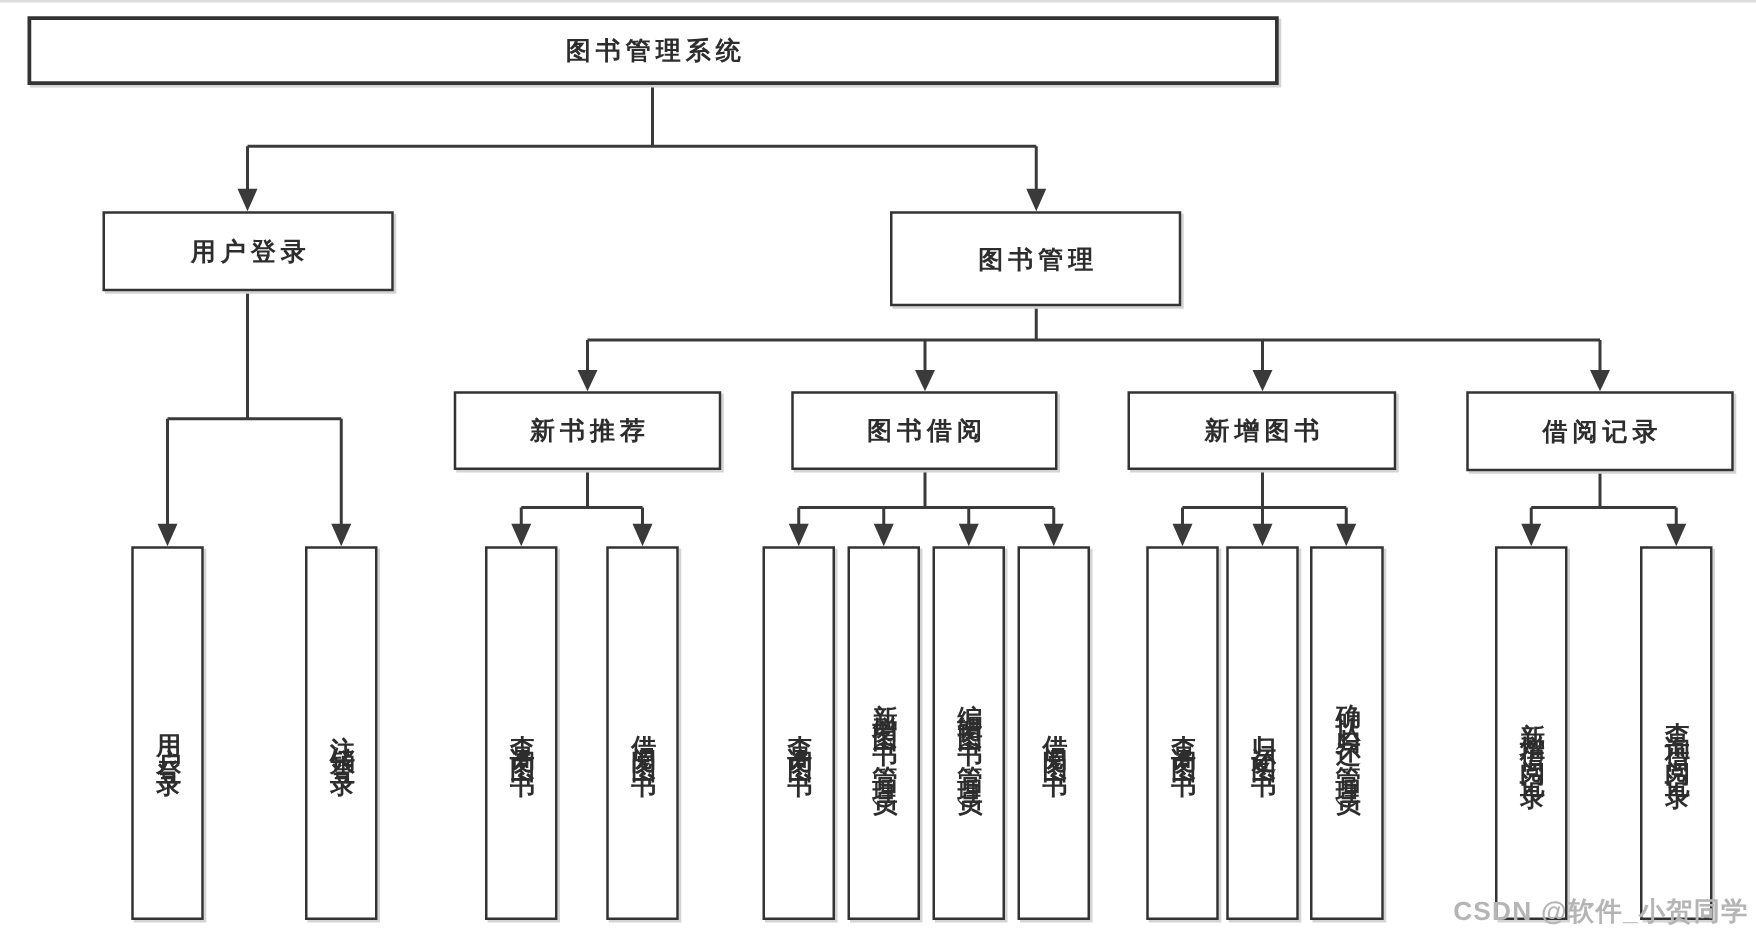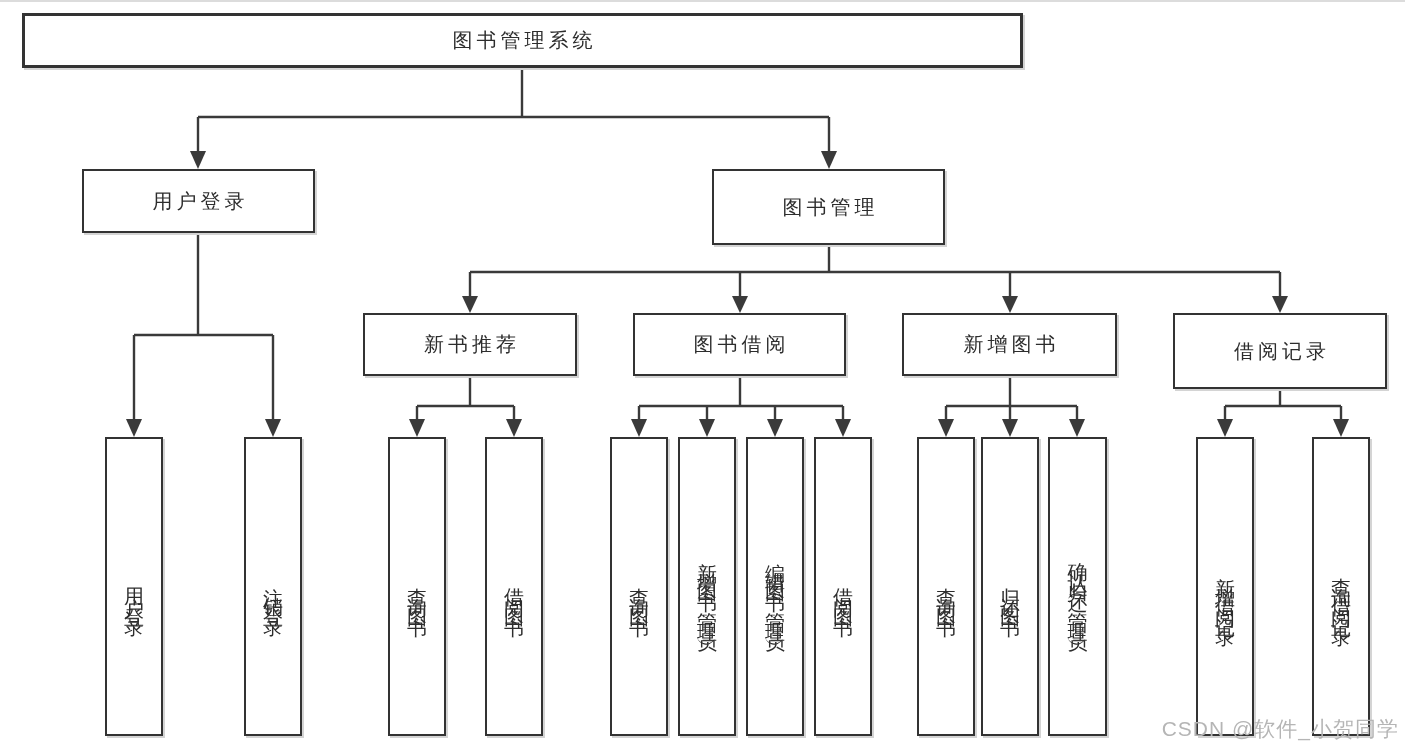--- a/index.html
+++ b/index.html
@@ -2,20 +2,21 @@
 <html><head>
 <meta charset="utf-8">
 <style>
   html,body{margin:0;padding:0;background:#ffffff;}
   #canvas{
     position:relative;
     width:1405px;height:747px;
     background:#ffffff;
     font-family:"Liberation Sans", sans-serif;
     overflow:hidden;
+    font-weight:bold;
   }
   .top-edge{
     position:absolute;left:0;top:0;width:1405px;height:2px;
     background:#dcdcdc;
   }
   svg.connectors{position:absolute;left:0;top:0;z-index:1;}
   .box{
     position:absolute;z-index:2;
     background:#ffffff;
     border:2.5px solid #333333;
@@ -33,21 +34,21 @@
     font-size:20px;letter-spacing:10px;padding-top:10px;
     line-height:1.05;color:#2d2d2d;white-space:nowrap;
   }
   
   .b-root {left:22px; top:13px; width:1001px;height:55px;}
   .b-l2-0 {left:82px; top:169px;width:233px; height:64px;}
   .b-l2-1 {left:712px;top:169px;width:233px; height:76px;}
   .b-l3-0 {left:363px;top:313px;width:214px; height:63px;}
   .b-l3-1 {left:633px;top:313px;width:213px; height:63px;}
   .b-l3-2 {left:902px;top:313px;width:215px; height:63px;}
-  .b-l3-3 {left:1173px;top:313px;width:214px;height:76px;}
+  .b-l3-3 {left:1173px;top:313px;width:214px;height:64px;}
   .b-leaf {top:437px;width:58px;height:299px;}
   .b-leaf-0{left:105px;}  .b-leaf-1{left:244px;}
   .b-leaf-2{left:388px;}  .b-leaf-3{left:485px;}
   .b-leaf-4{left:610px;}  .b-leaf-5{left:678px;}
   .b-leaf-6{left:746px;}  .b-leaf-7{left:814px;}
   .b-leaf-8{left:917px;}  .b-leaf-9{left:981px;}
   .b-leaf-10{left:1048px;width:59px;}
   .b-leaf-11{left:1196px;} .b-leaf-12{left:1312px;}
   .watermark{
     position:absolute;right:6px;bottom:4px;z-index:5;

